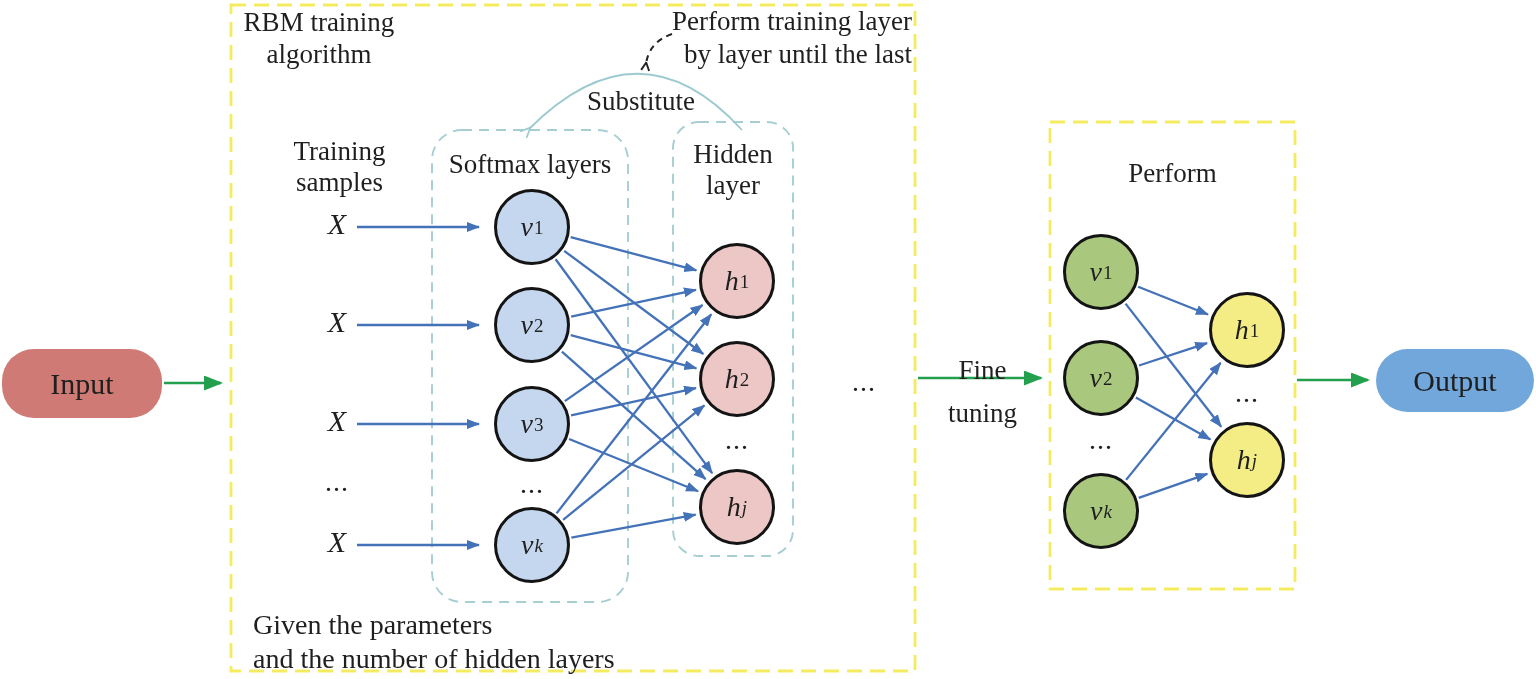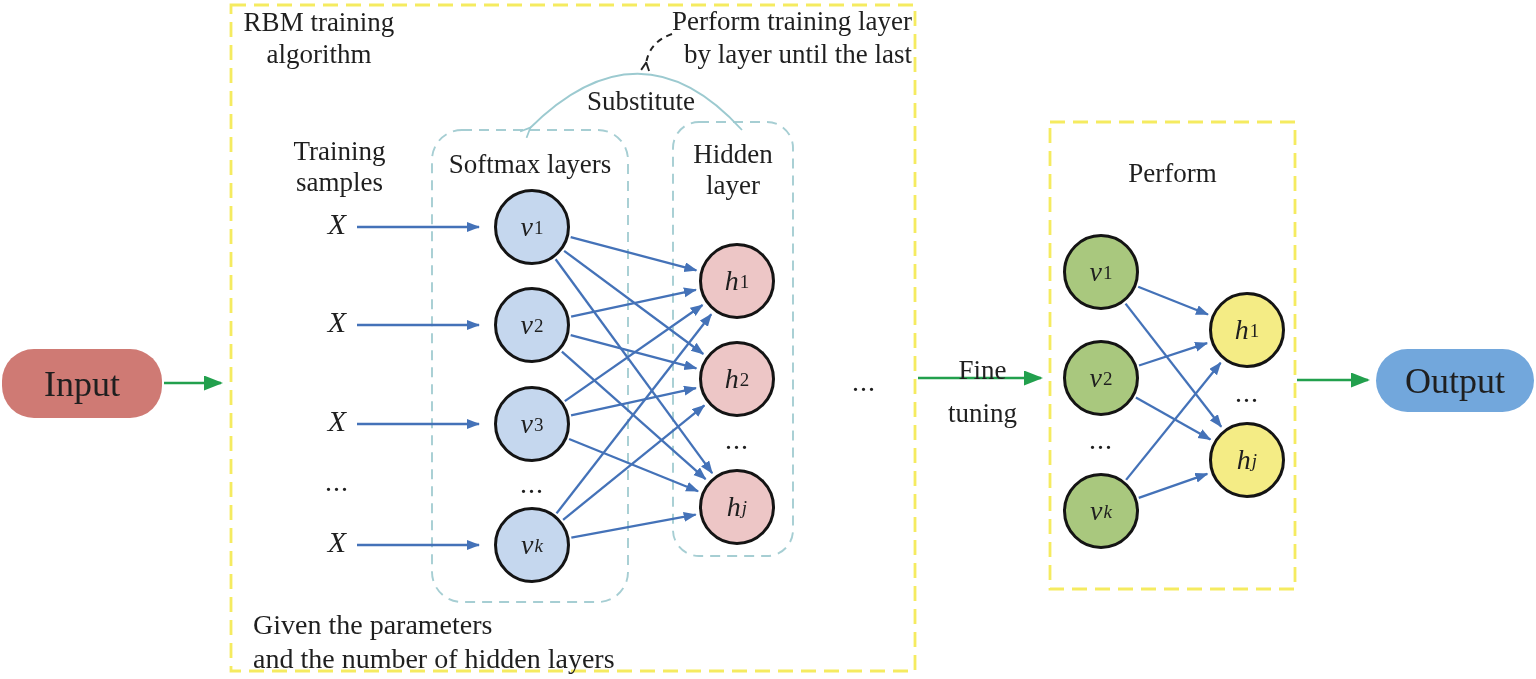--- a/index.html
+++ b/index.html
@@ -19,21 +19,21 @@
   .box-teal{fill:none;stroke:var(--teal-dash);stroke-width:1.9;stroke-dasharray:10 7;}
   .arc{fill:none;stroke:var(--teal-arc);stroke-width:1.8;}
   .blackdash{fill:none;stroke:#222;stroke-width:2;stroke-dasharray:6 5;}
   .green-line{stroke:var(--green);stroke-width:2.6;}
   .blue-line{stroke:var(--blue);stroke-width:2.3;fill:none;}
   #arrowBlue path{fill:var(--blue);}
   #arrowGreen path{fill:var(--green);}
   #arrowTeal path{fill:none;stroke:var(--teal-arc);stroke-width:1.7;}
   #arrowBlack path{fill:none;stroke:#222;stroke-width:1.9;}
   .pill{position:absolute;display:flex;align-items:center;justify-content:center;
-        border-radius:32px;font-size:36px;}
+        border-radius:32px;font-size:30px;}
   #input-box{left:2px;top:349px;width:160px;height:69px;background:var(--input-fill);}
   #output-box{left:1376px;top:349px;width:158px;height:63px;background:var(--output-fill);}
   .txt{position:absolute;font-size:27px;line-height:33px;white-space:nowrap;}
   .center{text-align:center;}
   .right{text-align:right;}
   #rbm-title{left:234px;top:6px;width:170px;line-height:32px;font-family:Liberation Serif, serif;}
   #top-note{left:630px;top:5px;width:282px;}
   #substitute{left:566px;top:85px;width:150px;}
   #training-samples{left:277px;top:136px;width:125px;line-height:31px;}
   #visible-title{left:434px;top:148px;width:192px;}

